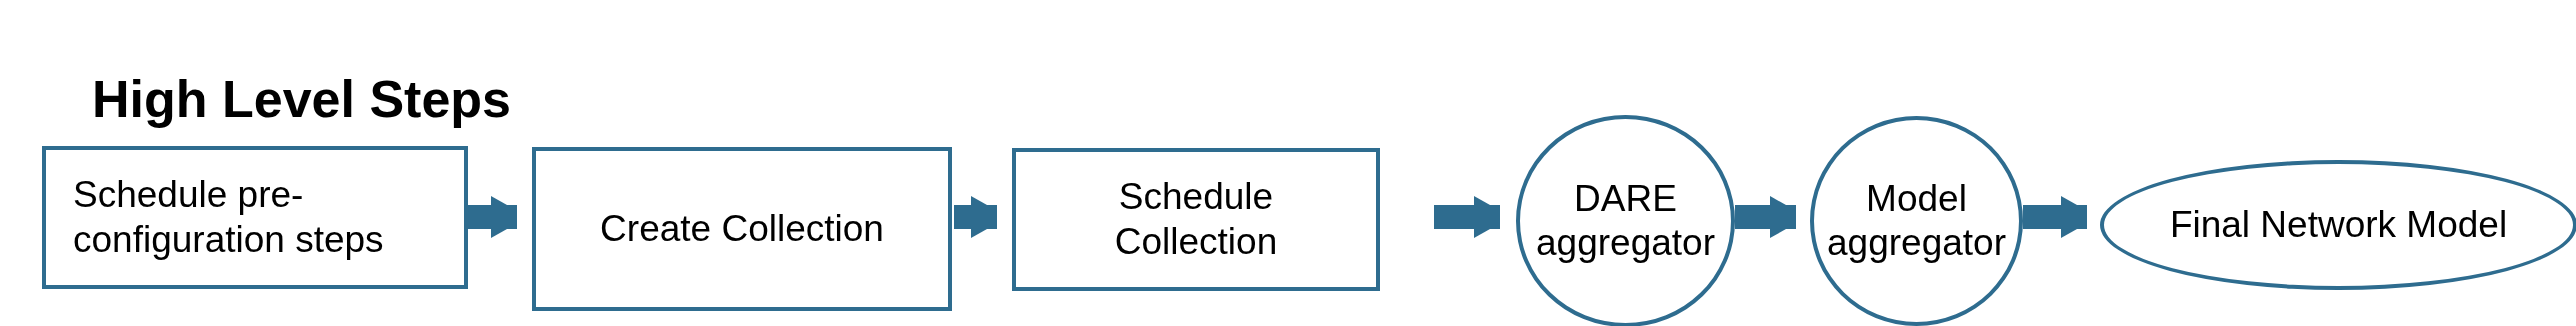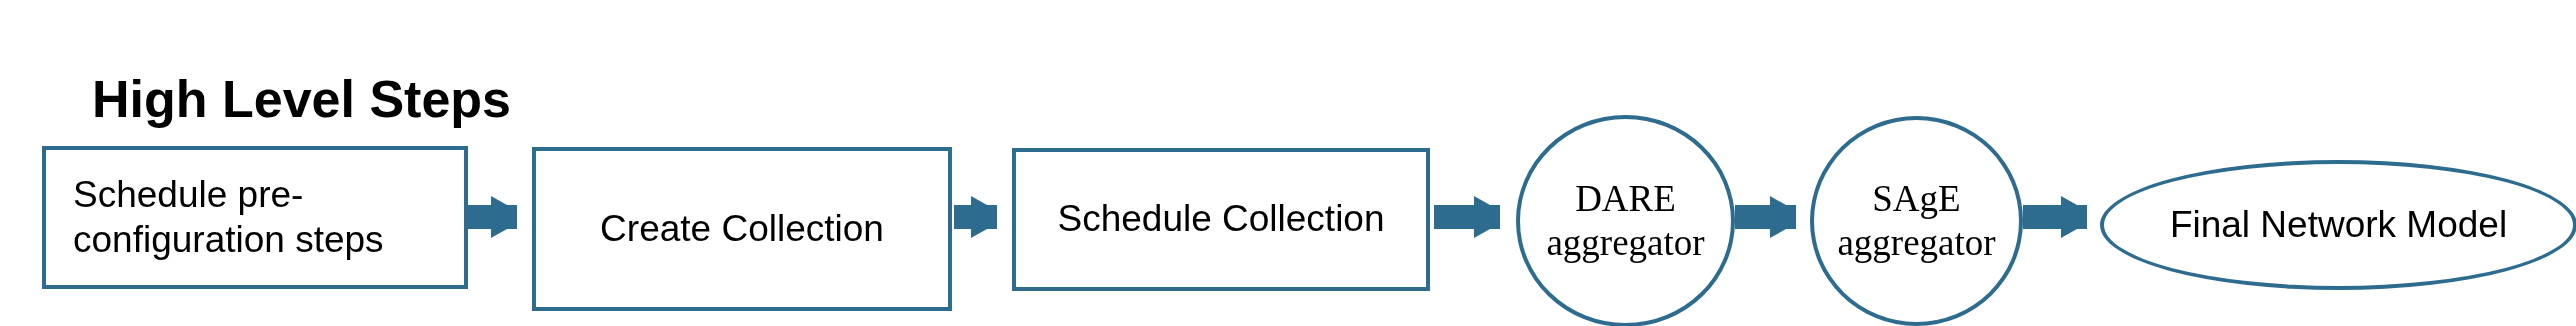--- a/index.html
+++ b/index.html
@@ -42,21 +42,20 @@
   }
   .node.rect {}
   .node.rect.align-left { padding-left: 15px; padding-right: 10.8px; justify-content: flex-start; text-align: left; }
   .node.rect.align-center { justify-content: center; text-align: center; }
   .node.circle {
     border-radius: 50%;
     border-width: 4.3px;
     justify-content: center;
     text-align: center;
     line-height: 1.18;
-    font-family: Liberation Serif, serif;
   }
   .node.oval {
     border-radius: 50%;
     justify-content: center;
     text-align: center;
   }
   .arrow {
     position: absolute;
     top: 181px;
     height: 18.4px;
@@ -99,41 +98,41 @@
 
   <div class="node rect align-center" style="left:508px; top:123px; width:420px; height:164px;">
     <span>Create Collection</span>
   </div>
 
   <div class="arrow" style="left:930px; width:57px;">
     <div class="shaft"></div>
     <div class="head"></div>
   </div>
 
-  <div class="node rect align-center" style="left:988px; top:124px; width:418px; height:143px;">
+  <div class="node rect align-center" style="left:988px; top:124px; width:368px; height:143px;">
     <span>Schedule Collection</span>
   </div>
 
   <div class="arrow" style="left:1410px; width:80px;">
     <div class="shaft"></div>
     <div class="head"></div>
   </div>
 
   <div class="node circle" style="left:1492px; top:91px; width:219px; height:212px;">
     <span>DARE
 aggregator</span>
   </div>
 
   <div class="arrow" style="left:1711px; width:75px;">
     <div class="shaft"></div>
     <div class="head"></div>
   </div>
 
   <div class="node circle" style="left:1786px; top:92px; width:213px; height:210px;">
-    <span>SAgE
+    <span>Model
 aggregator</span>
   </div>
 
   <div class="arrow" style="left:1999px; width:78px;">
     <div class="shaft"></div>
     <div class="head"></div>
   </div>
 
   <div class="node oval" style="left:2076px; top:136px; width:477px; height:130px;text-align:center;">
     <span>Final Network Model</span>

